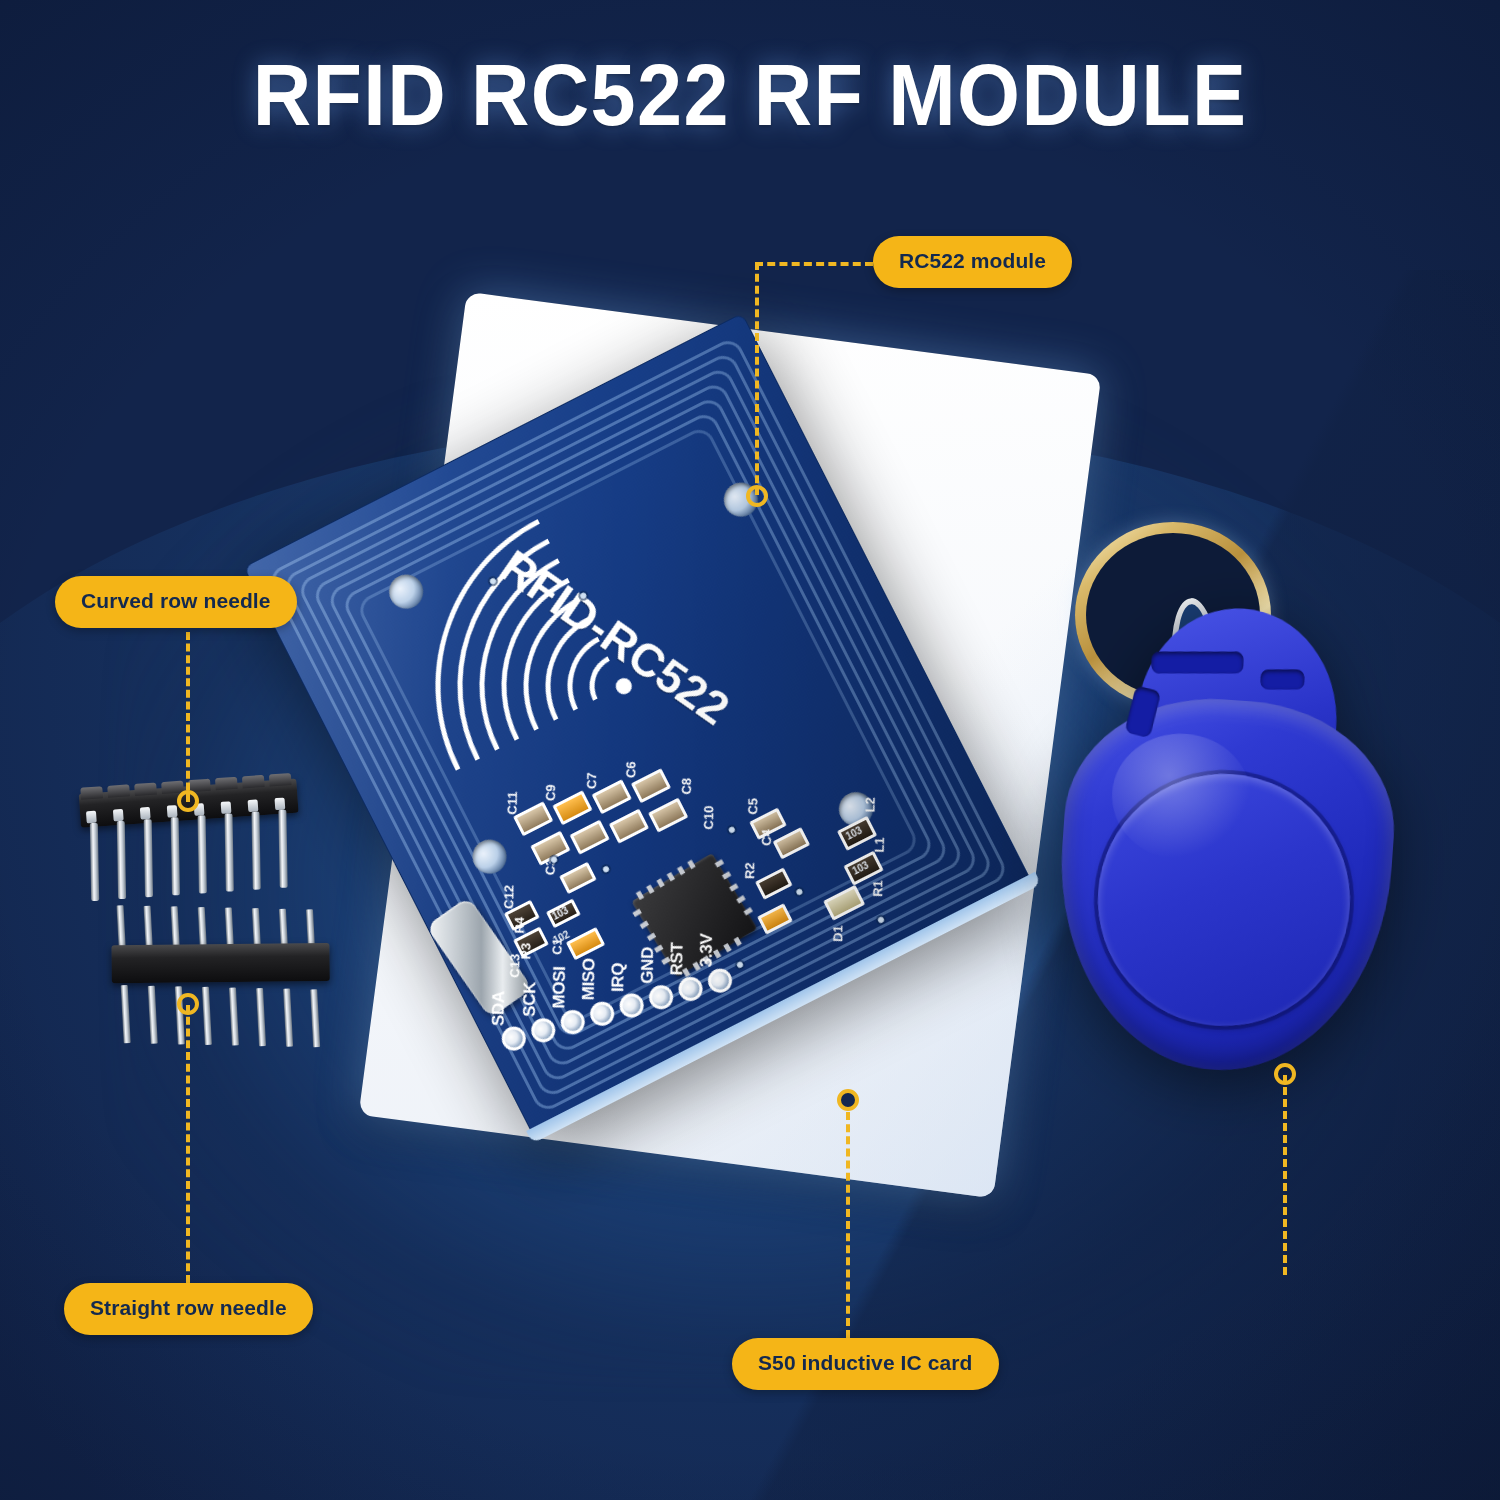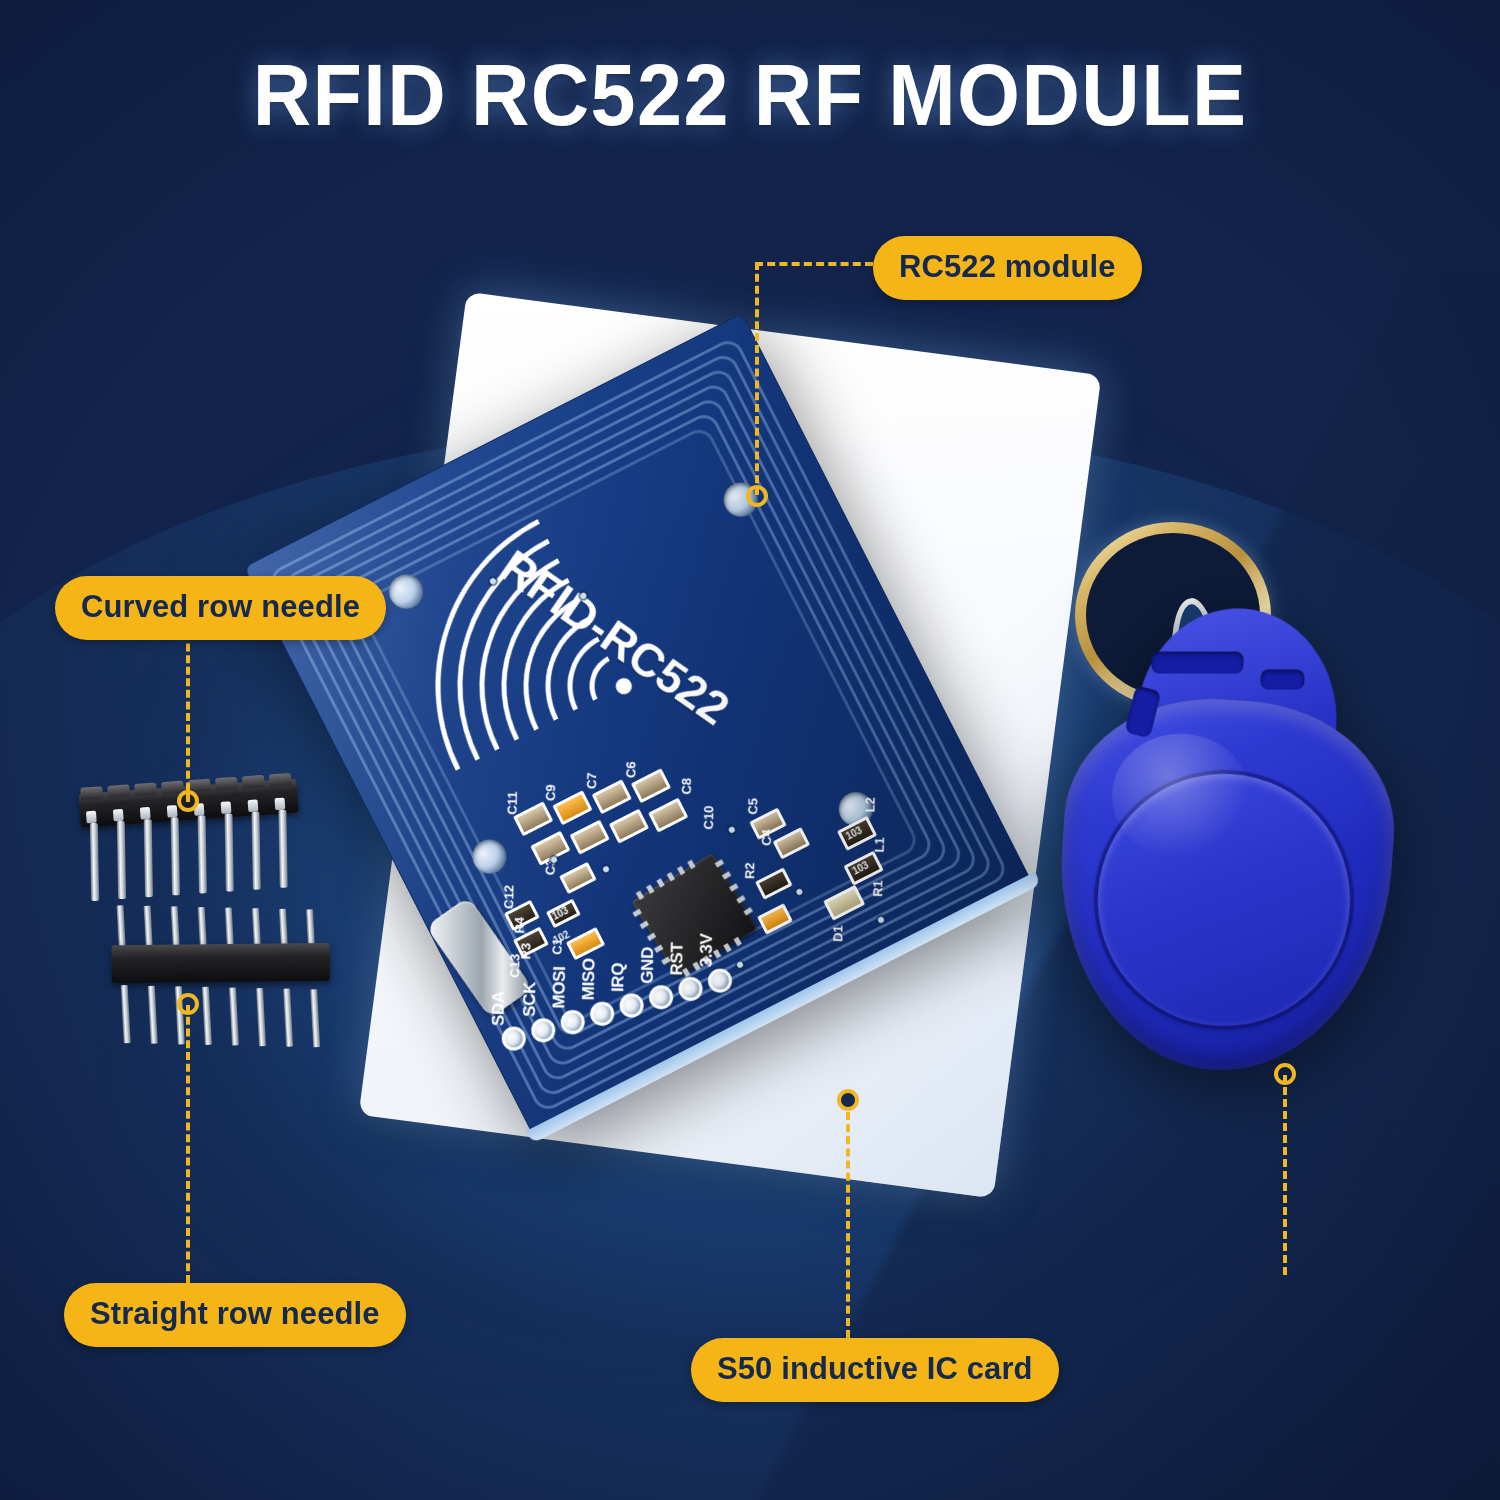--- a/index.html
+++ b/index.html
@@ -28,21 +28,21 @@
   
   .title{position:absolute;left:0;right:0;top:44px;text-align:center;
     color:#fff;font-weight:bold;font-size:88px;letter-spacing:1.5px;
     font-family:"Liberation Sans Narrow","Liberation Sans",sans-serif;
     transform:scaleX(.92);transform-origin:50% 50%;
     text-shadow:0 0 26px rgba(120,175,255,.45), 0 2px 4px rgba(0,0,0,.35);
     white-space:nowrap;}
 
   
   .pill{position:absolute;background:#f5b517;color:#13294f;
-    font-size:31px;font-weight:bold;border-radius:999px;
+    font-size:21px;font-weight:bold;border-radius:999px;
     padding:13px 26px 15px;white-space:nowrap;
     box-shadow:0 3px 10px rgba(0,0,0,.28);
     letter-spacing:.1px;text-align:center;}
 
   
   .lead-v{position:absolute;width:0;border-left:4px dashed #f0b722;}
   .lead-h{position:absolute;height:0;border-top:4px dashed #f0b722;}
   .node{position:absolute;width:22px;height:22px;border-radius:50%;
     border:4px solid #f0b722;background:transparent;
     transform:translate(-50%,-50%);}
@@ -376,15 +376,15 @@
 
   <div class="lead-v" style="left:846px;top:1100px;height:238px;"></div>
   <div class="node filled" style="left:848px;top:1100px;"></div>
 
   <div class="lead-v" style="left:1283px;top:1075px;height:200px;"></div>
   <div class="node" style="left:1285px;top:1074px;"></div>
 
   <div class="pill" style="left:873px;top:236px;">RC522 module</div>
   <div class="pill" style="left:64px; top:1283px;">Straight row needle</div>
   <div class="pill" style="left:55px; top:576px;">Curved row needle</div>
-  <div class="pill" style="left:691px;top:1338px;">S50 inductive IC card</div>
+  <div class="pill" style="left:732px;top:1338px;">S50 inductive IC card</div>
 
 </div>
 
 </body></html>

